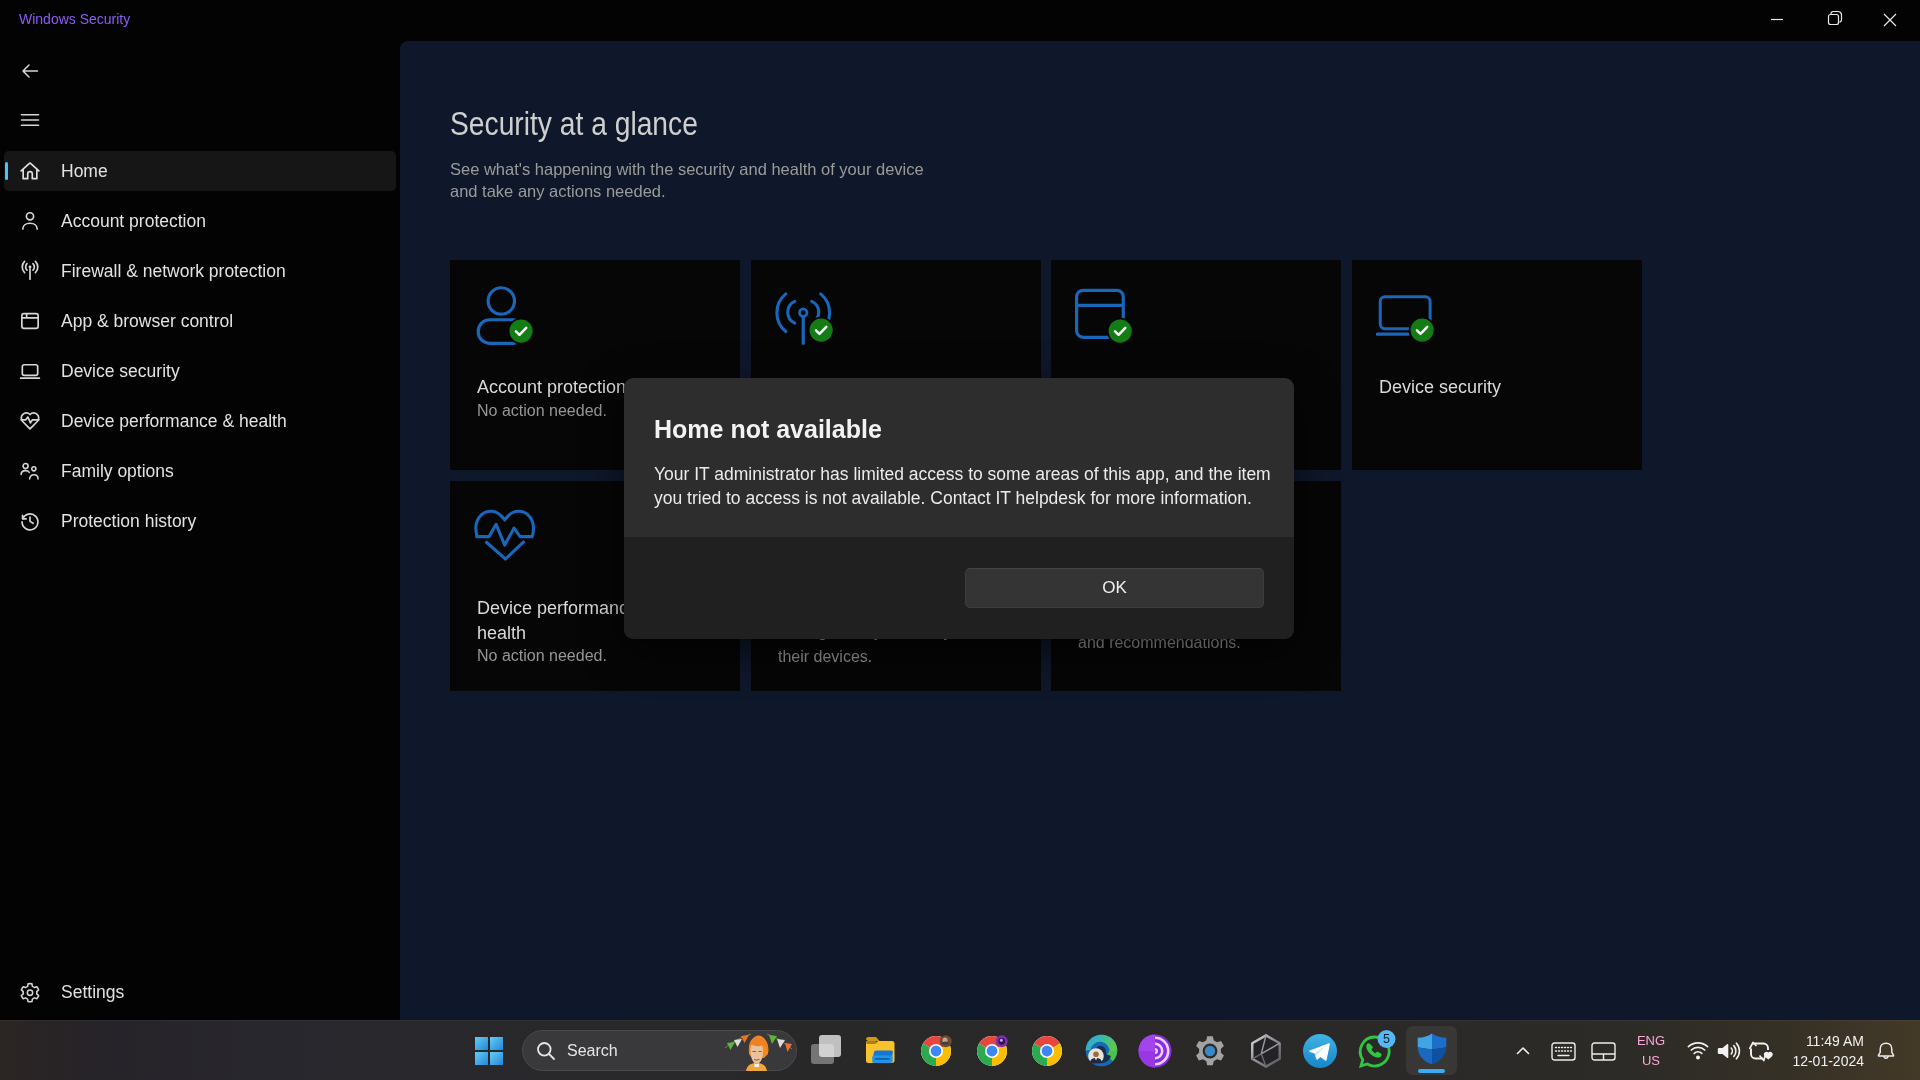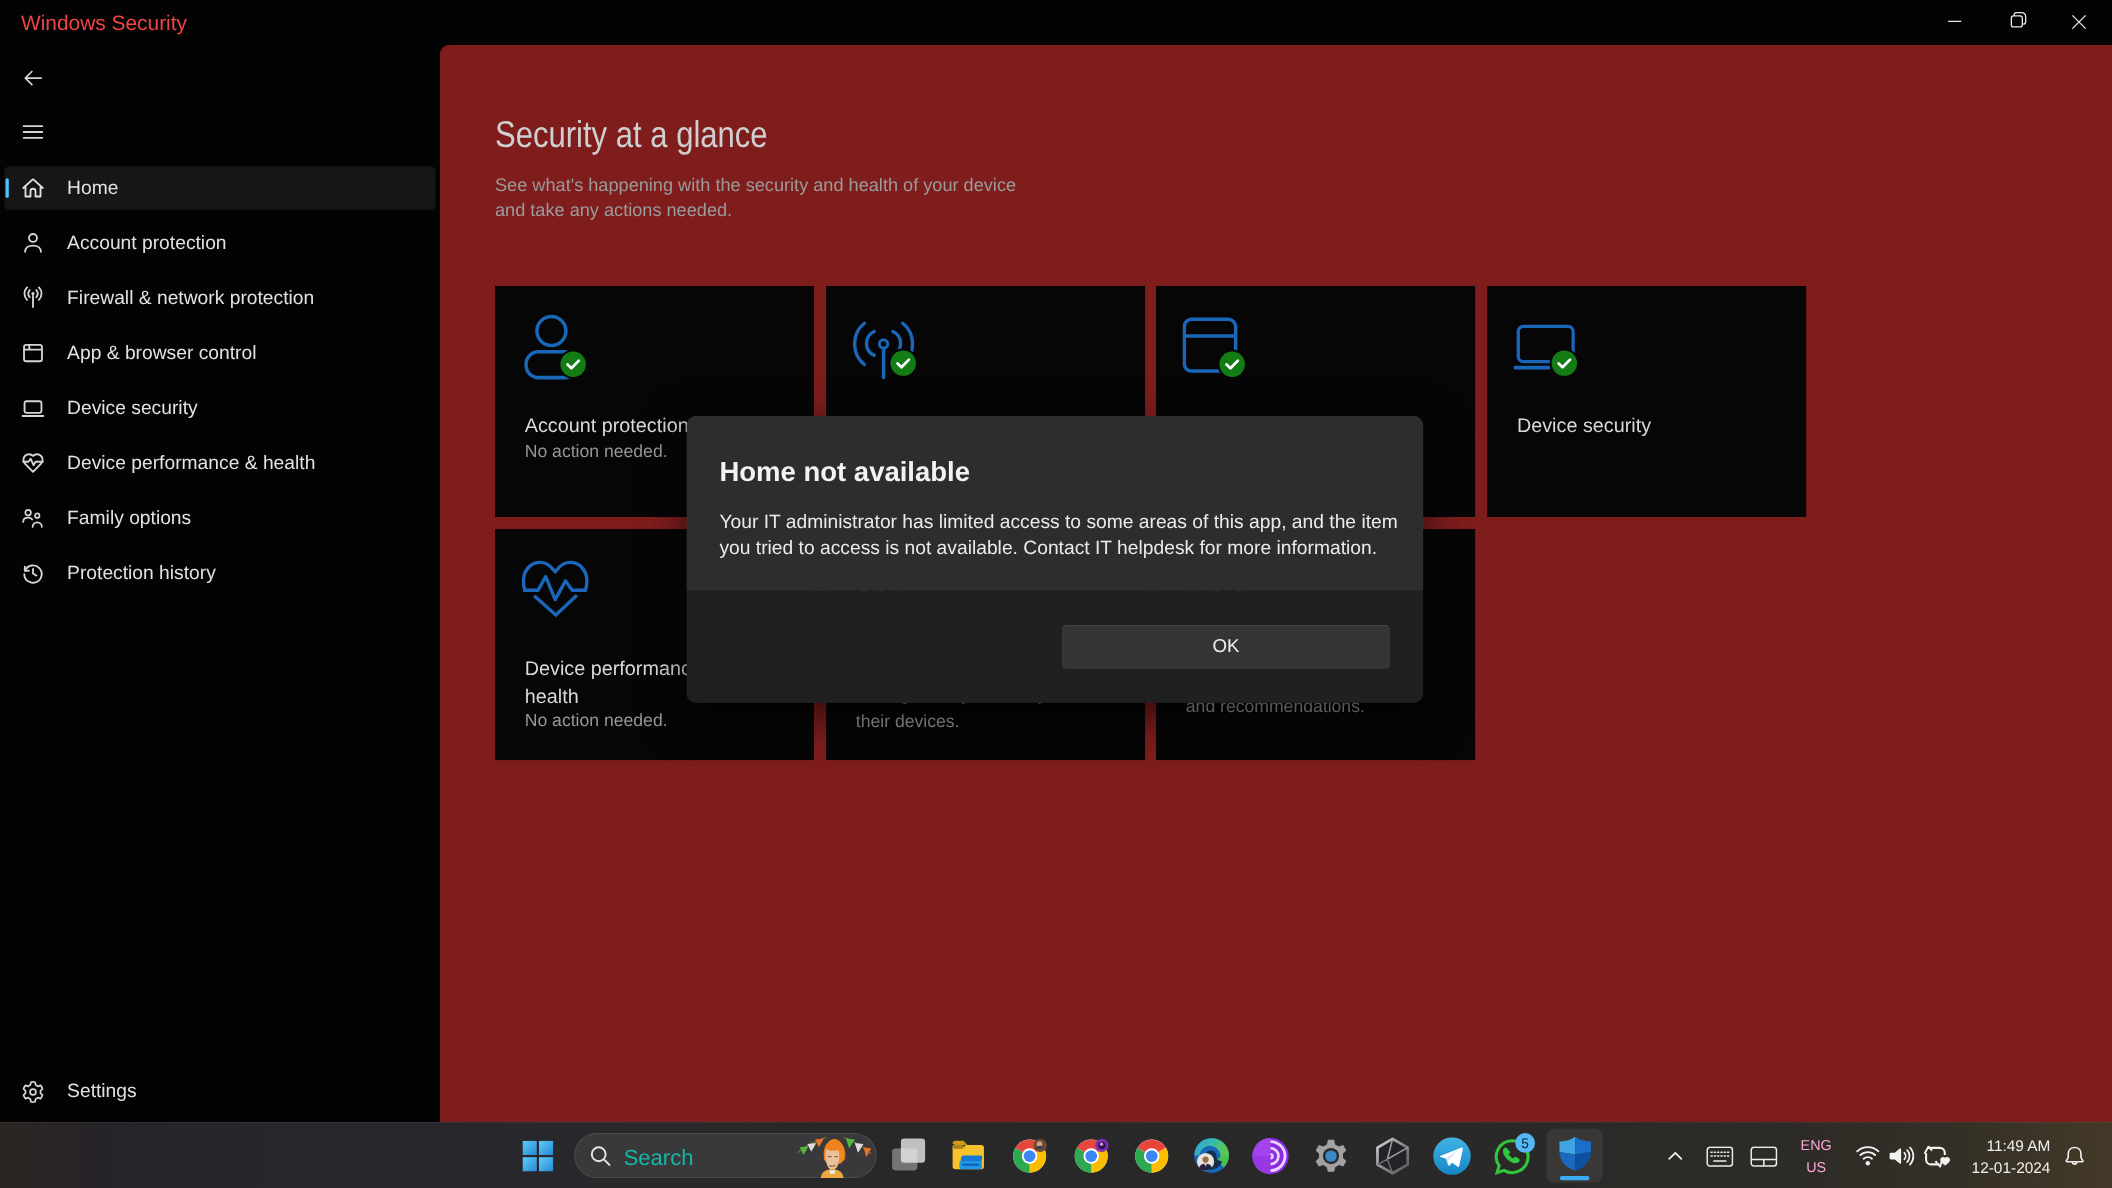--- a/index.html
+++ b/index.html
@@ -2,33 +2,33 @@
 <html><head>
 <meta charset="utf-8">
 <style>
   * { margin:0; padding:0; box-sizing:border-box; }
   html,body { width:1920px; height:1080px; overflow:hidden; background:#030303;
     font-family:"Liberation Sans", sans-serif; }
   .abs { position:absolute; }
   #stage { position:relative; width:1920px; height:1080px; }
 
   
-  #titlebar-text { left:19px; top:11px; font-size:19px; color:#ef4444; }
+  #titlebar-text { left:19px; top:11px; font-size:14px; color:#8b5cf6; }
 
   
   #sidebar { left:0; top:40px; width:444px; height:980px; }
   .navrow { position:absolute; left:4px; width:392px; height:40px; border-radius:5px; }
   .navrow .txt { position:absolute; left:57px; top:50%; transform:translateY(-50%);
      font-size:17.5px; color:#e2e2e2; white-space:nowrap; }
   .navrow .ico { position:absolute; left:14px; top:50%; transform:translateY(-50%); width:24px; height:24px; }
   #home-row { background:#161616; }
   #home-accent { left:1px; top:11px; width:3px; height:18px; border-radius:2px; background:#4cc2ff; position:absolute; }
 
   
-  #pane { left:400px; top:41px; width:1520px; height:979px; background:#7f1d1d;
+  #pane { left:400px; top:41px; width:1520px; height:979px; background:#0f172a;
      border-top-left-radius:8px; }
   #h1 { left:50px; top:98px; font-size:34px; color:#cfcfcf; transform:scaleX(0.83); transform-origin:left top; }
   .sub { left:50px; font-size:16.5px; color:#9b9b9b; }
 
   .card { position:absolute; width:290px; height:210px; background:#060606; }
   .card .ctitle { position:absolute; left:27px; top:115px; font-size:18px; color:#d9d9d9; line-height:25px; }
   .card .cdesc { position:absolute; left:27px; font-size:16px; color:#979797; line-height:25px; }
   .cicon { position:absolute; left:27px; top:27px; width:64px; height:64px; }
 
   
@@ -248,21 +248,21 @@
     <rect x="15" y="0" width="13" height="13" fill="url(#wg)"></rect>
     <rect x="0" y="15" width="13" height="13" fill="url(#wg)"></rect>
     <rect x="15" y="15" width="13" height="13" fill="url(#wg)"></rect>
   </svg>
 
   <div class="abs" id="search-pill">
     <svg style="position:absolute; left:12px; top:9px;" width="22" height="22" viewBox="0 0 22 22">
       <circle cx="9.3" cy="9.3" r="6.3" stroke="#e6e6e6" stroke-width="1.8" fill="none"></circle>
       <path d="M14 14 L19 19" stroke="#e6e6e6" stroke-width="1.8" stroke-linecap="round"></path>
     </svg>
-    <div style="position:absolute; left:44px; top:11px; font-size:20px; color:#14b8a6;">Search</div>
+    <div style="position:absolute; left:44px; top:11px; font-size:16px; color:#e5e5e5;">Search</div>
     <svg style="position:absolute; left:198px; top:0;" width="76" height="40" viewBox="0 0 76 40">
       <path d="M4 17 Q14 8 30 3" stroke="#a08848" stroke-width="0.8" fill="none"></path>
       <path d="M46 3 Q60 8 71 18" stroke="#a08848" stroke-width="0.8" fill="none"></path>
       <path d="M6 12 L14 11 L9.5 19 Z" fill="#55b83a"></path>
       <path d="M13 9 L21 8 L16.5 16 Z" fill="#dcdcdc"></path>
       <path d="M20 5 L28 4 L23.5 12 Z" fill="#e8742a"></path>
       <path d="M48 4 L56 5 L51 13 Z" fill="#55b83a"></path>
       <path d="M56 8 L64 9 L59 17 Z" fill="#dcdcdc"></path>
       <path d="M64 12 L71 13 L66.5 21 Z" fill="#e8742a"></path>
       <path d="M28 23 C27.5 10 33 4.5 37.5 4.5 C42.5 4.5 47.5 10 47 23 L43 27 L31 27 Z" fill="#f2891f"></path>

